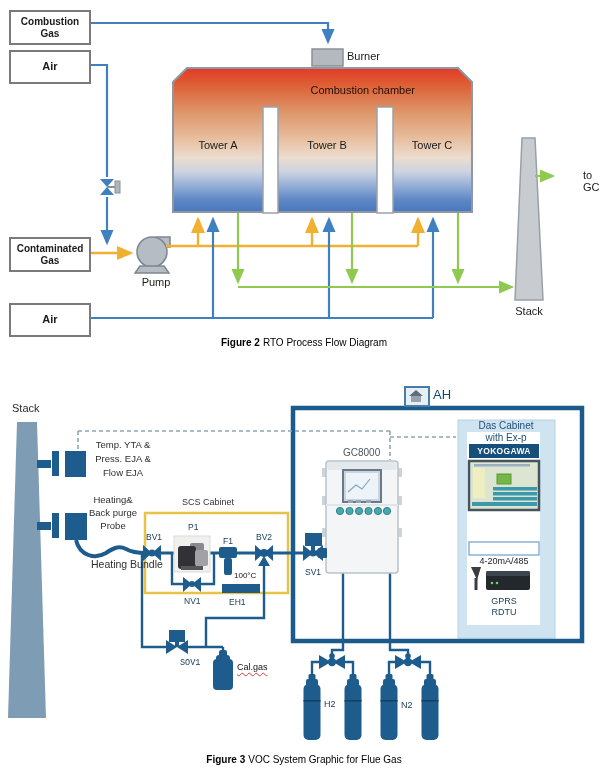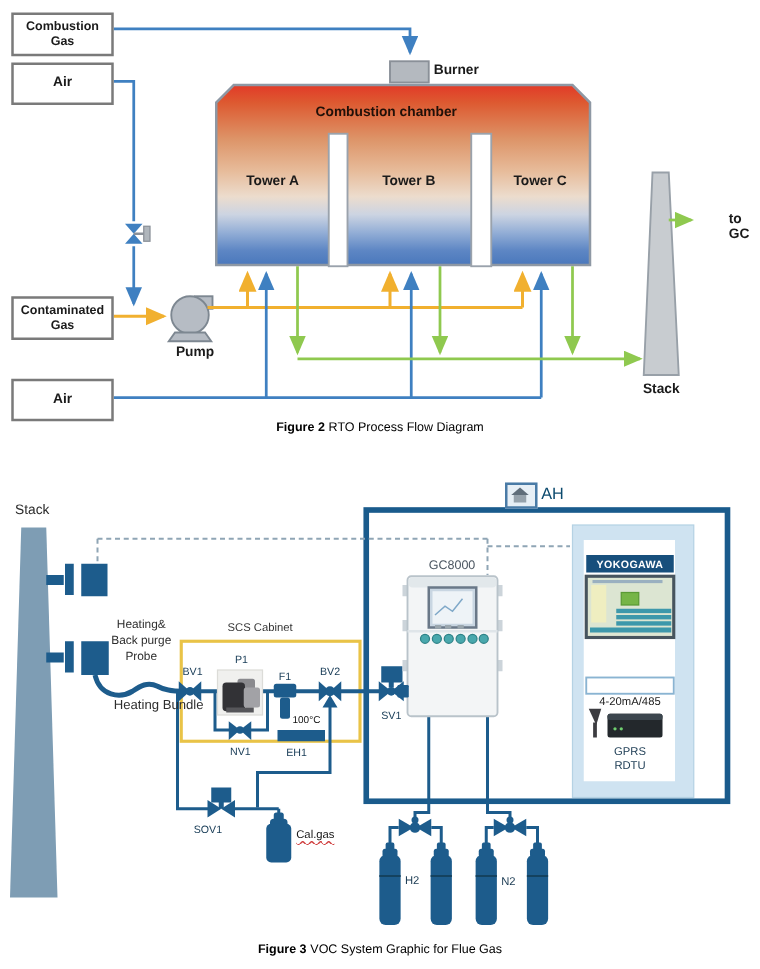--- a/index.html
+++ b/index.html
@@ -5,21 +5,21 @@
   html,body{margin:0;padding:0;background:#fff;}
   #page{position:relative;width:608px;height:775px;background:#fff;overflow:hidden;
         font-family:"Liberation Sans","DejaVu Sans",sans-serif;color:#1a1a1a;}
   #overlay{position:absolute;left:0;top:0;width:608px;height:775px;}
   .abs{position:absolute;}
   .ml{white-space:pre-line;}
   .ctr{text-align:center;}
   .iobox{background:#fff;border:2px solid #7a7a7a;font-weight:bold;font-size:10px;
          line-height:1.2;text-align:center;display:flex;align-items:center;justify-content:center;}
   .b{font-weight:bold;}
-  .lbl11{font-size:11px;font-weight:bold;}
+  .lbl11{font-size:11px;font-weight:normal;}
   .cap{font-size:10px;text-align:center;width:608px;color:#000;}
   .cap .b{margin-right:3px;}
   .f3{font-size:9.5px;color:#2e2e2e;}
   .tag{font-size:8.5px;color:#163a55;font-weight:500;}
   .banner{background:#174f7c;color:#fff;font-weight:bold;text-align:center;
           display:flex;align-items:center;justify-content:center;}
   .wavy{text-decoration:underline wavy #d04040 1px;text-underline-offset:2px;}
   .ahicon{border:2px solid #4a7ba6;background:#e7eff6;}
   .ahicon .roof{position:absolute;left:3px;top:2px;width:0;height:0;
      border-left:7px solid transparent;border-right:7px solid transparent;border-bottom:6px solid #5f6d7a;}
@@ -264,56 +264,61 @@
 </svg>
 
 <div class="abs iobox ml" style="left:9px;top:10px;width:78px;height:31px;">Combustion
 Gas</div>
 <div class="abs iobox" style="left:9px;top:50px;width:78px;height:30px;font-size:11px;">Air</div>
 <div class="abs iobox ml" style="left:9px;top:237px;width:78px;height:31px;">Contaminated
 Gas</div>
 <div class="abs iobox" style="left:9px;top:303px;width:78px;height:30px;font-size:11px;">Air</div>
 
 <div class="abs lbl11" style="left:347px;top:50px;">Burner</div>
-<div class="abs lbl11 ctr" style="left:188px;top:84px;width:242px;color:#201008;">Combustion chamber</div>
+<div class="abs lbl11 ctr" style="left:173px;top:84px;width:242px;color:#201008;text-align:right;">Combustion chamber</div>
 <div class="abs lbl11 ctr" style="left:178px;top:139px;width:80px;">Tower A</div>
 <div class="abs lbl11 ctr" style="left:287px;top:139px;width:80px;">Tower B</div>
 <div class="abs lbl11 ctr" style="left:392px;top:139px;width:80px;">Tower C</div>
 <div class="abs lbl11 ctr" style="left:134px;top:276px;width:44px;">Pump</div>
 <div class="abs lbl11 ctr" style="left:506px;top:305px;width:46px;">Stack</div>
 <div class="abs lbl11" style="left:559px;top:169px;padding-left:24px;">to GC</div>
 <div class="abs cap" style="top:337px;">
   <span class="b">Figure 2</span><span>RTO Process Flow Diagram</span>
 </div>
 
 <div class="abs" style="left:12px;top:402px;font-size:11px;color:#2b2b2b;">Stack</div>
+<div class="abs ml ctr f3" style="left:86px;top:438px;width:74px;line-height:14px;">Temp. YTA &amp;
+Press. EJA  &amp;
+Flow EJA</div>
 <div class="abs ml ctr f3" style="left:82px;top:493px;width:62px;line-height:13px;">Heating&amp;
 Back purge
 Probe</div>
 <div class="abs" style="left:54px;top:558px;font-size:10.5px;color:#2e2e2e;margin-left:37px;">Heating Bundle</div>
 <div class="abs" style="left:182px;top:497px;font-size:9px;color:#333;">SCS Cabinet</div>
 
 <div class="abs tag" style="left:146px;top:532px;">BV1</div>
 <div class="abs tag" style="left:188px;top:522px;">P1</div>
 <div class="abs tag" style="left:223px;top:536px;">F1</div>
 <div class="abs tag" style="left:256px;top:532px;">BV2</div>
 <div class="abs tag" style="left:184px;top:596px;">NV1</div>
 <div class="abs tag" style="left:229px;top:597px;">EH1</div>
 <div class="abs tag" style="left:305px;top:567px;">SV1</div>
-<div class="abs tag" style="left:155px;top:658px;">SOV1</div>
+<div class="abs tag" style="left:180px;top:658px;font-family:Liberation Mono, monospace;">SOV1</div>
 <div class="abs" style="left:234px;top:571px;font-size:8px;color:#111;">100°C</div>
 <div class="abs wavy" style="left:237px;top:662px;font-size:9px;color:#111;">Cal.gas</div>
 <div class="abs" style="left:343px;top:447px;font-size:10px;color:#4a5560;">GC8000</div>
 
 <div class="abs ahicon" style="left:404px;top:386px;width:22px;height:17px;">
   <span class="roof"></span>
   <span class="bodyy"></span>
 </div>
 <div class="abs" style="left:433px;top:387px;font-size:13px;color:#0c4a6e;">AH</div>
 
+<div class="abs ml ctr" style="left:460px;top:420px;width:92px;font-size:10px;line-height:11.5px;color:#1f4e79;">Das Cabinet
+with Ex-p</div>
 <div class="abs banner" style="left:469px;top:444px;width:70px;height:14px;font-size:8.5px;letter-spacing:0.3px;">YOKOGAWA</div>
 <div class="abs ctr" style="left:470px;top:556px;width:68px;font-size:9px;color:#222;">4-20mA/485</div>
 <div class="abs ml ctr" style="left:480px;top:596px;width:48px;font-size:9px;line-height:11px;color:#1a3a52;">GPRS
 RDTU</div>
 
 <div class="abs" style="left:324px;top:699px;font-size:9px;color:#1a3a52;">H2</div>
 <div class="abs" style="left:401px;top:700px;font-size:9px;color:#1a3a52;">N2</div>
 
 <div class="abs cap" style="top:754px;">
   <span class="b">Figure 3</span><span>VOC System Graphic for Flue Gas</span>

